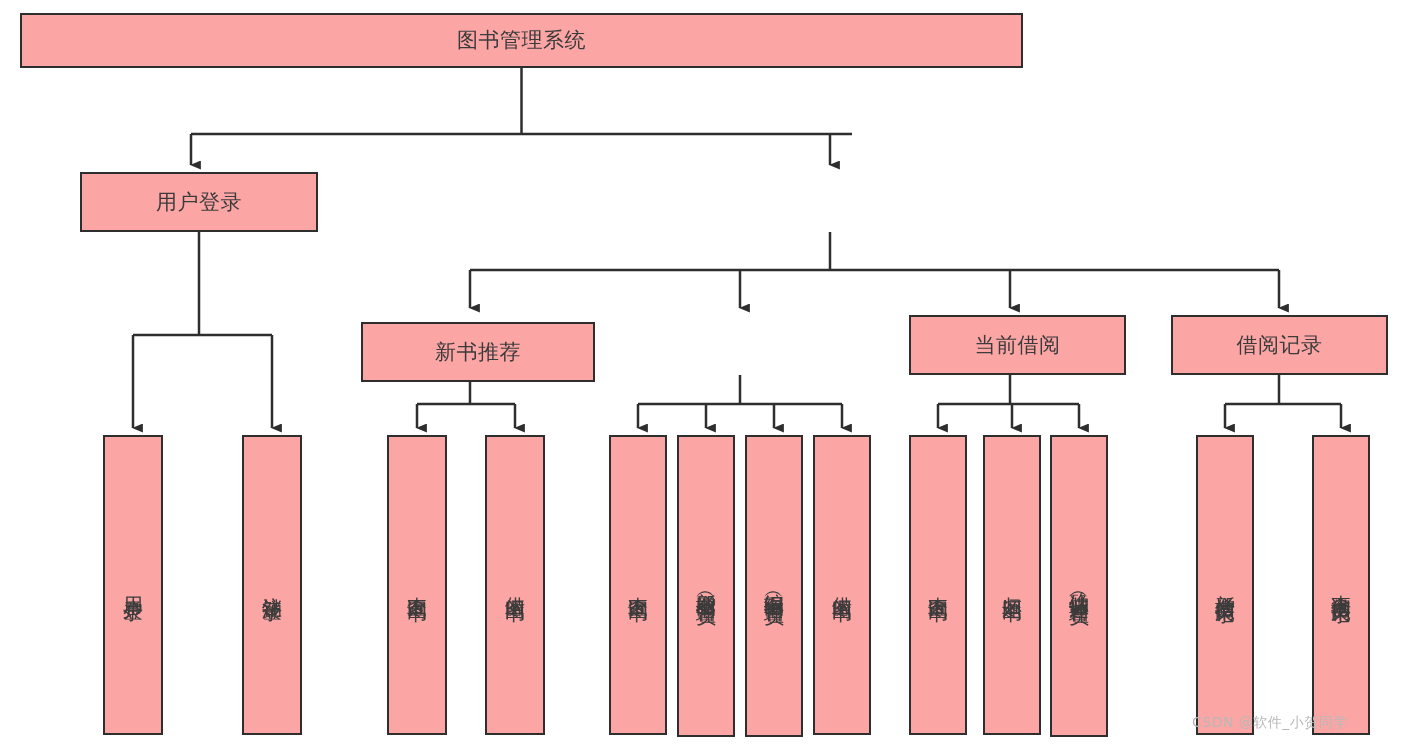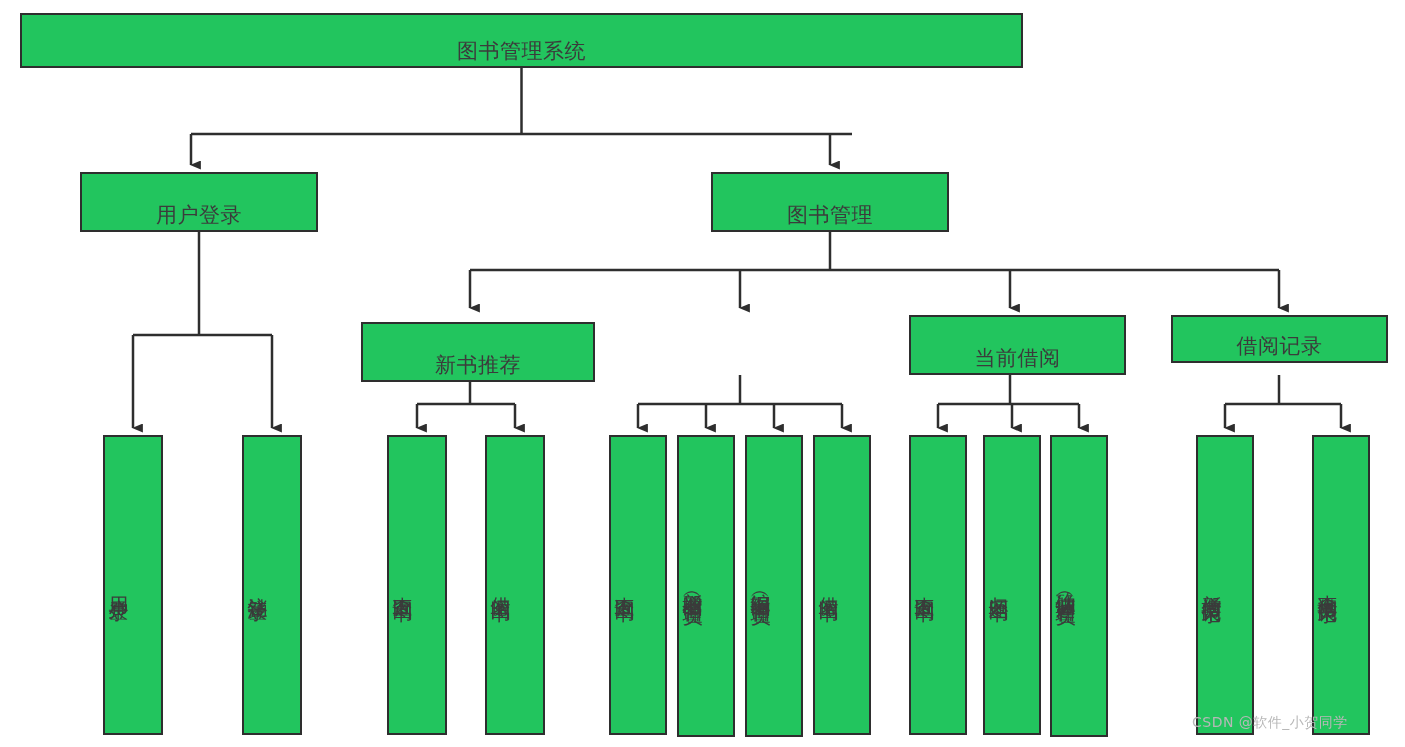--- a/index.html
+++ b/index.html
@@ -22,27 +22,26 @@
     left: 0;
     top: 0;
     width: 1405px;
     height: 747px;
     pointer-events: none;
   }
   .node {
     position: absolute;
     box-sizing: border-box;
     border: 2.5px solid #2e2e2e;
-    background: #22c55e;
+    background: #fca5a5;
     display: flex;
-    align-items: flex-end;
+    align-items: center;
     justify-content: center;
     color: #3b3b3b;
     line-height: 1.25;
-    font-family: Liberation Mono, monospace;
   }
   .node.horiz {
     font-size: 21px;
     letter-spacing: 0.5px;
   }
   .node.vert {
     writing-mode: vertical-rl;
     text-orientation: upright;
     font-size: 20px;
     letter-spacing: 2px;
@@ -118,31 +117,28 @@
     </g>
   </svg>
 
   <div class="node horiz" id="node-root" style="left: 20px; top: 13px; width: 1003px; height: 55px; border-color: rgb(46, 46, 46); color: rgb(59, 59, 59);">
     <span>图书管理系统</span>
   </div>
 
   <div class="node horiz" id="node-l2-0" style="left: 80px; top: 172px; width: 238px; height: 60px; border-color: rgb(46, 46, 46); color: rgb(59, 59, 59);">
     <span>用户登录</span>
   </div>
-  <div class="node horiz" id="node-l2-1" style="left: 711px; top: 172px; width: 238px; height: 60px; border-color: rgb(46, 46, 46); color: rgb(59, 59, 59);">
-    <span>图书管理</span>
-  </div>
 
   <div class="node horiz" id="node-l3-0" style="left: 361px; top: 322px; width: 234px; height: 60px; border-color: rgb(46, 46, 46); color: rgb(59, 59, 59);">
     <span>新书推荐</span>
   </div>
   <div class="node horiz" id="node-l3-2" style="left: 901px; top: 315px; width: 217px; height: 60px; border-color: rgb(46, 46, 46); color: rgb(59, 59, 59); margin-left: 8px;">
     <span>当前借阅</span>
   </div>
-  <div class="node horiz" id="node-l3-3" style="left: 1171px; top: 315px; width: 217px; height: 48px; border-color: rgb(46, 46, 46); color: rgb(59, 59, 59);">
+  <div class="node horiz" id="node-l3-3" style="left: 1171px; top: 315px; width: 217px; height: 60px; border-color: rgb(46, 46, 46); color: rgb(59, 59, 59);">
     <span>借阅记录</span>
   </div>
 
   <div class="node vert" id="node-leaf-0" style="left: 103px; top: 435px; width: 60px; height: 300px; border-color: rgb(46, 46, 46); color: rgb(59, 59, 59);">
     <span class="vlabel">用户登录</span>
   </div>
   <div class="node vert" id="node-leaf-1" style="left: 242px; top: 435px; width: 60px; height: 300px; border-color: rgb(46, 46, 46); color: rgb(59, 59, 59);">
     <span class="vlabel">注销登录</span>
   </div>
   <div class="node vert" id="node-leaf-2" style="left: 387px; top: 435px; width: 60px; height: 300px; border-color: rgb(46, 46, 46); color: rgb(59, 59, 59);">

